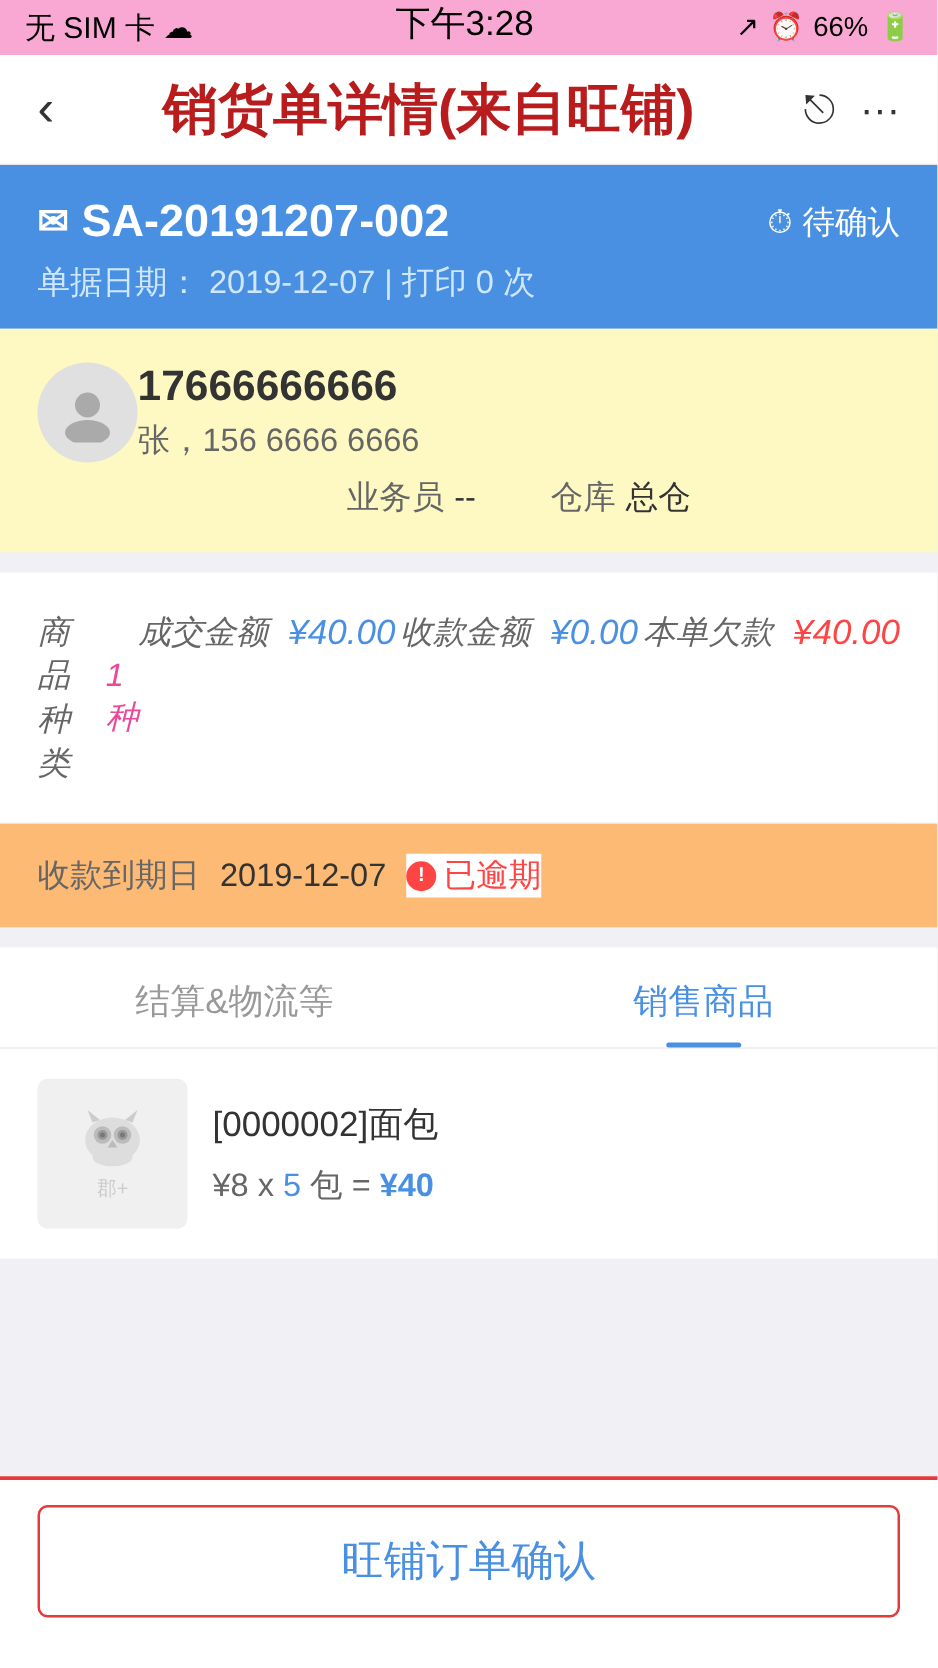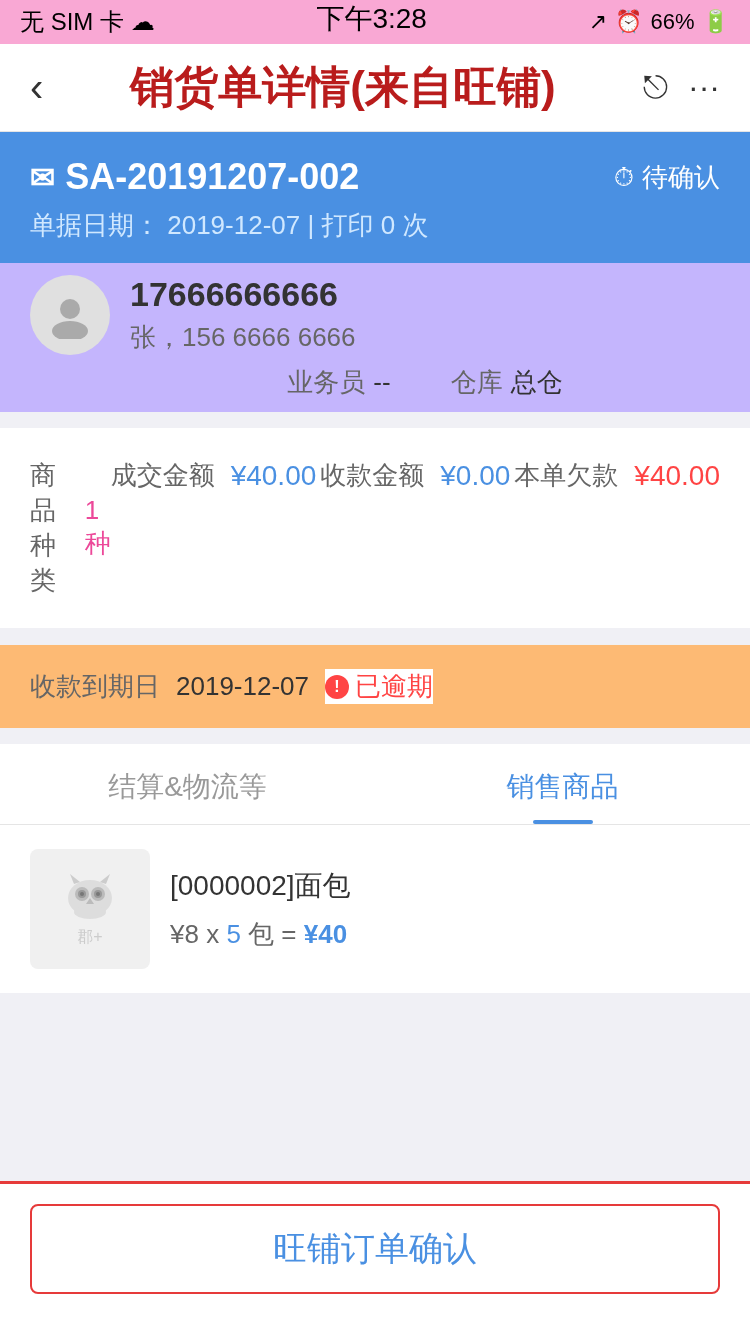--- a/index.html
+++ b/index.html
@@ -88,31 +88,30 @@
       font-size: 26px;
     }
     .order-date {
       font-size: 26px;
       color: #d0e8ff;
     }
 
     
     .white-card {
       background: #fff;
-      margin-bottom: 16px;
       padding: 30px;
+      font-style: italic;
     }
 
     
     .customer-section {
-      background: #c4b5fd;
-      padding: 12px 30px;
+      background: #fef9c3;
+      padding: 27px 30px;
       display: flex;
       align-items: flex-start;
-      gap: 20px;
       margin-bottom: 0;
     }
     .customer-avatar {
       width: 80px;
       height: 80px;
       border-radius: 50%;
       background: #e0e0e0;
       display: flex;
       align-items: center;
       justify-content: center;

